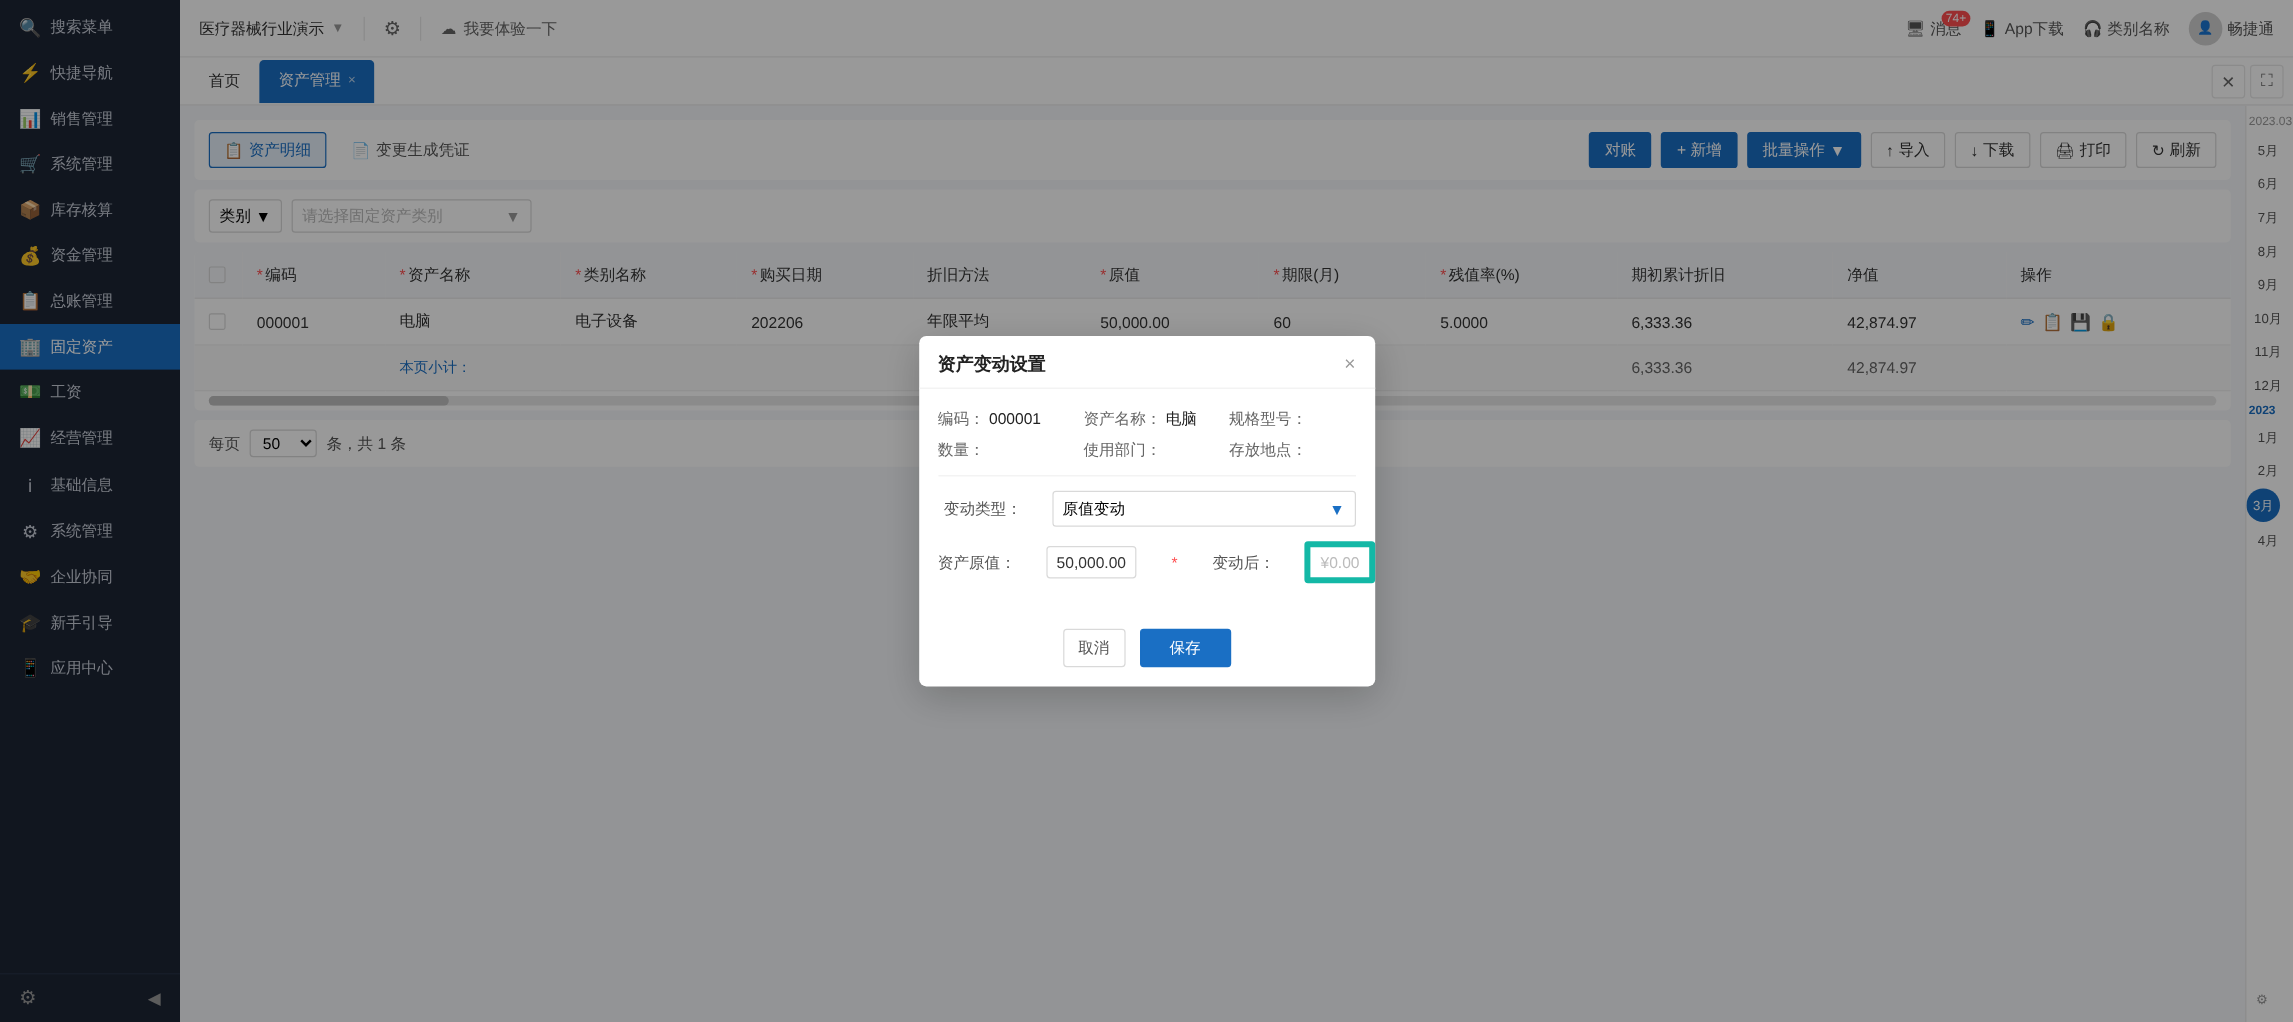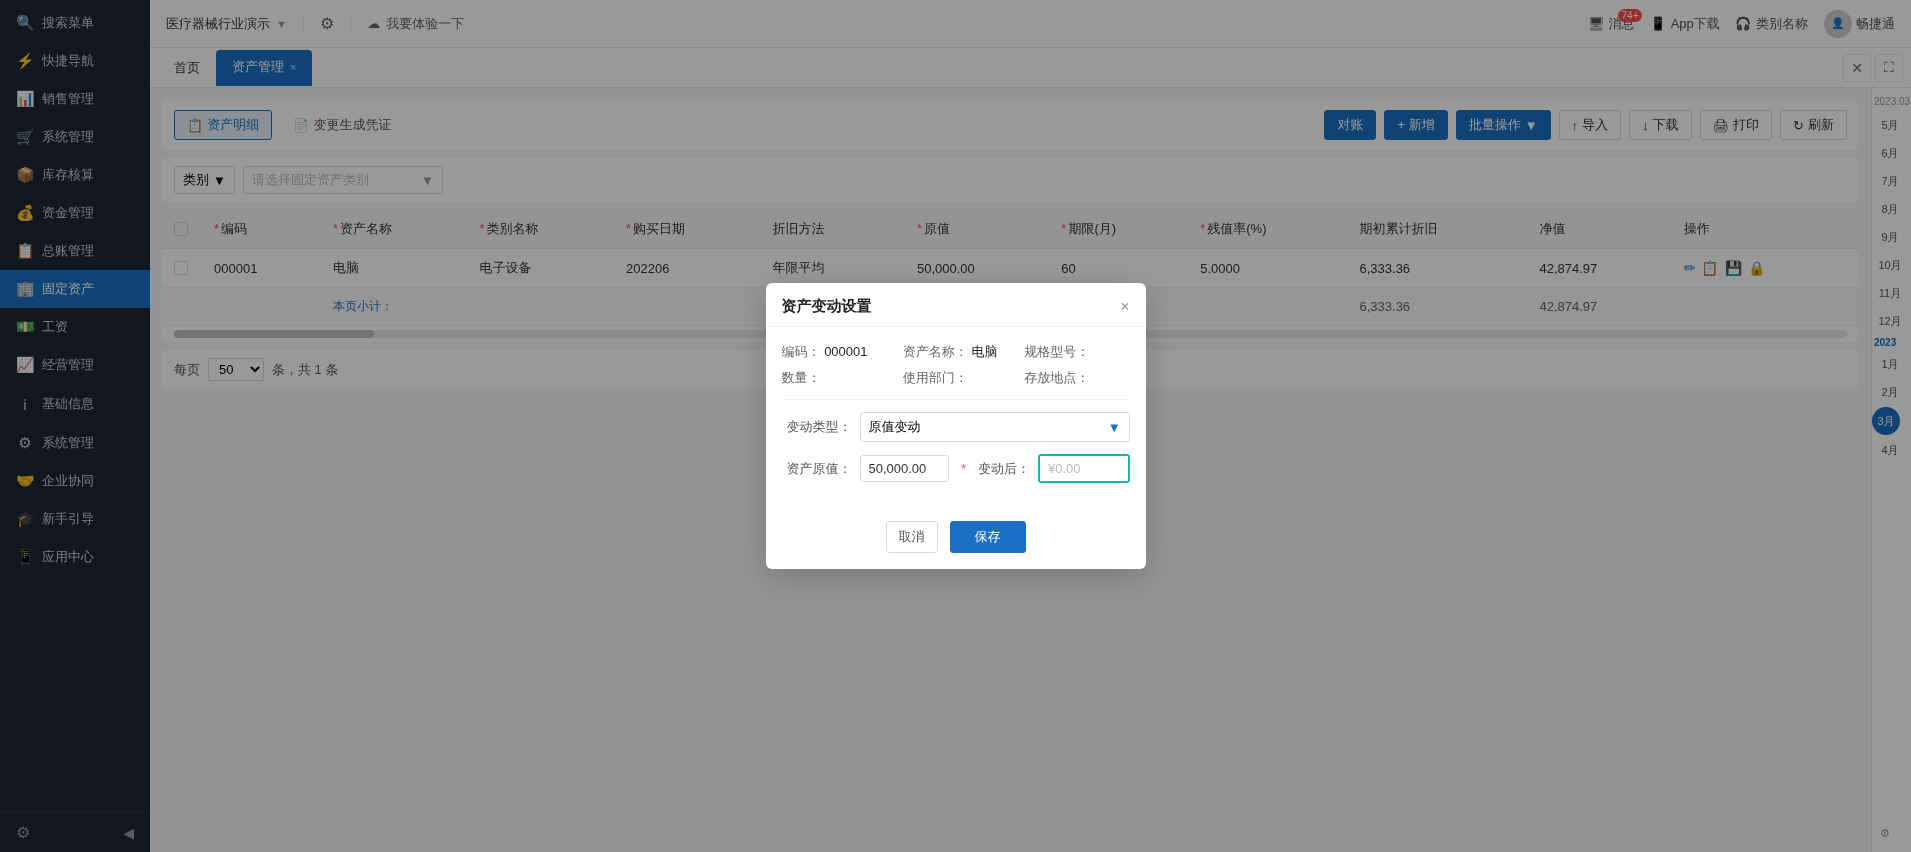--- a/index.html
+++ b/index.html
@@ -401,21 +401,21 @@
     .modal-info-grid {
       display: grid;
       grid-template-columns: 1fr 1fr 1fr;
       gap: 8px 16px;
       margin-bottom: 12px;
     }
     .modal-info-item { font-size: 13px; color: #555; }
     .modal-info-label { color: #666; }
     .modal-info-value { color: #222; }
     .modal-divider { border: none; border-top: 1px solid #f0f0f0; margin: 12px 0; }
-    .modal-field { display: flex; align-items: center; gap: 8px; margin-bottom: 12px; font-size: 13px; }
+    .modal-field { display: flex; align-items: center; gap: 25px; margin-bottom: 12px; font-size: 13px; }
     .modal-field-label { color: #555; white-space: nowrap; width: 70px; text-align: right; }
     .modal-select {
       flex: 1;
       padding: 5px 8px;
       border: 1px solid #d9d9d9;
       border-radius: 3px;
       font-size: 13px;
       display: flex;
       align-items: center;
       justify-content: space-between;
@@ -426,21 +426,21 @@
       padding: 5px 8px;
       border: 1px solid #d9d9d9;
       border-radius: 3px;
       font-size: 13px;
       color: #333;
       background: white;
     }
     .modal-input-placeholder {
       flex: 1;
       padding: 5px 8px;
-      border: 2px solid #14b8a6;
+      border: 5px solid #14b8a6;
       border-radius: 3px;
       font-size: 13px;
       color: #bbb;
       background: white;
     }
     .modal-footer {
       padding: 10px 16px 16px;
       display: flex;
       justify-content: center;
       gap: 12px;

